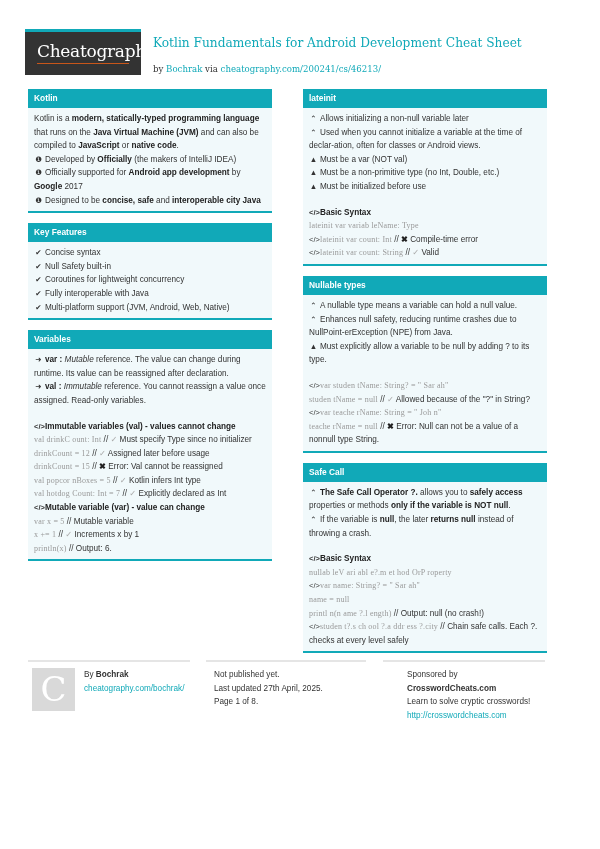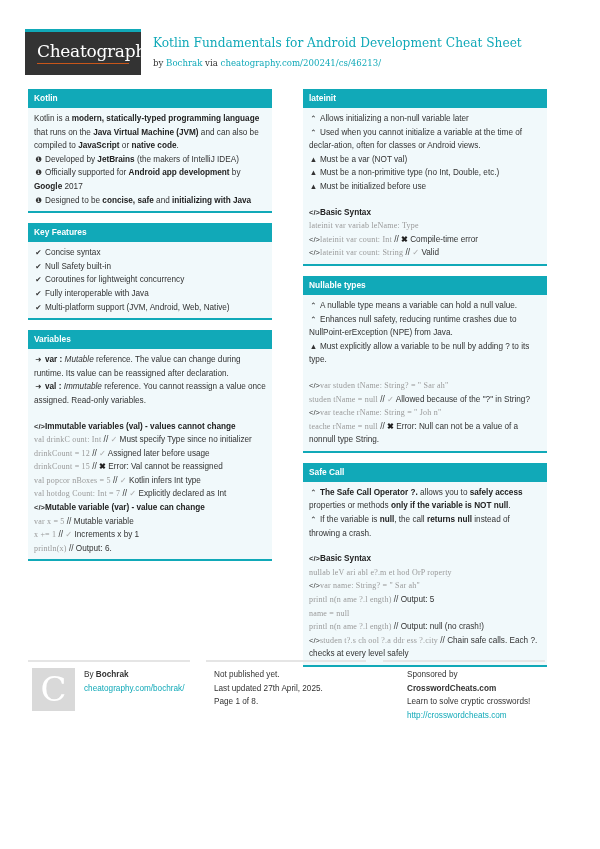--- a/index.html
+++ b/index.html
@@ -5,21 +5,21 @@
   * { box-sizing: border-box; margin: 0; padding: 0; }
   html, body { width: 600px; height: 849px; background: #ffffff; overflow: hidden; }
   body { font-family: "Liberation Sans", sans-serif; font-size: 8.4px; color: #333; position: relative; }
 
   .header { position: absolute; left: 25px; top: 29px; width: 560px; height: 46px; }
   .logo { position: absolute; left: 0; top: 0; width: 116px; height: 46px; background: #333333; border-top: 3px solid #11a9b8; }
   .logo-text { position: absolute; left: 12px; top: 9px; font-family: "DejaVu Serif", serif; font-size: 17px; color: #ffffff; letter-spacing: -0.3px; }
   .logo-underline { position: absolute; left: 12px; top: 31px; width: 92px; height: 1px; background: #c8561a; }
   .title-block { position: absolute; left: 128px; top: 7px; }
   .title { font-family: "DejaVu Serif", serif; font-size: 12.2px; color: #11a9b8; white-space: nowrap; }
-  .subtitle { font-family: "DejaVu Serif", serif; font-size: 8.6px; color: #333; margin-top: 8px; white-space: nowrap; }
+  .subtitle { font-family: "DejaVu Serif", serif; font-size: 8.6px; color: #333; margin-top: 14px; white-space: nowrap; }
   .subtitle .link { color: #11a9b8; }
 
   .col { position: absolute; top: 89px; width: 244px; }
   .col-left { left: 28px; }
   .col-right { left: 303px; }
 
   .section { background: #f1f9fb; border-bottom: 2px solid #11a9b8; margin-bottom: 10px; }
   .section-head { background: #11a9b8; color: #fff; font-size: 8.4px; font-weight: bold; height: 19px; line-height: 19px; padding-left: 6px; }
   .section-body { padding: 4px 6px 4px 6px; }
   .line { line-height: 13.6px; font-size: 8.2px; color: #333; }
@@ -54,23 +54,23 @@
     <div class="subtitle"><span>by </span><span class="link">Bochrak</span><span> via </span><span class="link">cheatography.com/200241/cs/46213/</span></div>
   </div>
 </div>
 
 <div class="col col-left">
 
   <div class="section">
     <div class="section-head">Kotlin</div>
     <div class="section-body" id="kotlin-body">
         <div class="line"><span>Kotlin is a </span><b>modern, statically-typed programming language</b><span> that runs on the </span><b>Java Virtual Machine (JVM)</b><span> and can also be compiled to </span><b>JavaScript</b><span> or </span><b>native code</b><span>.</span></div>
-        <div class="line"><span class="ic">❶</span><span>Developed by </span><b>JetBrains</b><span> (the makers of IntelliJ IDEA)</span></div>
+        <div class="line"><span class="ic">❶</span><span>Developed by </span><b>Officially</b><span> (the makers of IntelliJ IDEA)</span></div>
         <div class="line"><span class="ic">❶</span><span>Officially supported for </span><b>Android app development</b><span> by </span><b>Google</b><span> 2017</span></div>
-        <div class="line"><span class="ic">❶</span><span>Designed to be </span><b>concise, safe</b><span> and </span><b>initializing with Java</b></div>
+        <div class="line"><span class="ic">❶</span><span>Designed to be </span><b>concise, safe</b><span> and </span><b>interoperable city Java</b></div>
       </div>
   </div>
 
   <div class="section">
     <div class="section-head">Key Features</div>
     <div class="section-body" id="features-body">
         <div class="line"><span class="ic">✔</span><span>Concise syntax</span></div>
         <div class="line"><span class="ic">✔</span><span>Null Safety built-in</span></div>
         <div class="line"><span class="ic">✔</span><span>Coroutines for lightweight concurrency</span></div>
         <div class="line"><span class="ic">✔</span><span>Fully interoperable with Java</span></div>
@@ -140,28 +140,27 @@
           <div class="line"><span class="code">teache rName = null</span><span> // </span><b>✖ </b><span>Error: Null can not be a value of a nonnull type String.</span></div>
         </div>
     </div>
   </div>
 
   <div class="section">
     <div class="section-head">Safe Call</div>
     <div class="section-body">
       <div id="safe-bullets">
           <div class="line"><span class="ic">⌃</span><b>The Safe Call Operator ?.</b><span> allows you to </span><b>safely access</b><span> properties or methods </span><b>only if the variable is NOT null</b><span>.</span></div>
-          <div class="line"><span class="ic">⌃</span><span>If the variable is </span><b>null</b><span>, the call </span><b>returns null</b><span> instead of throwing a crash.</span></div>
+          <div class="line"><span class="ic">⌃</span><span>If the variable is </span><b>null</b><span>, the later </span><b>returns null</b><span> instead of throwing a crash.</span></div>
         </div>
       <div class="spacer"></div>
       <div class="line sub-head"><span class="ic">&lt;/&gt;</span><span>Basic Syntax</span></div>
       <div id="safe-lines">
           <div class="line"><span class="code"> nullab leV ari abl e?.m et hod OrP roperty</span></div>
           <div class="line"><span class="ic">&lt;/&gt;</span><span class="code">var name: String? = " Sar ah"</span></div>
-          <div class="line"><span class="code">printl n(n ame ?.l ength)</span><span> // </span><span>Output: 5</span></div>
           <div class="line"><span class="code">name = null</span></div>
           <div class="line"><span class="code">printl n(n ame ?.l ength)</span><span> // </span><span>Output: null (no crash!)</span></div>
           <div class="line"><span class="ic">&lt;/&gt;</span><span class="code">studen t?.s ch ool ?.a ddr ess ?.city</span><span> // </span><span>Chain safe calls. Each ?. checks at every level safely</span></div>
         </div>
     </div>
   </div>
 </div>
 
 <div class="footer">
   <div class="fcol fcol1">

